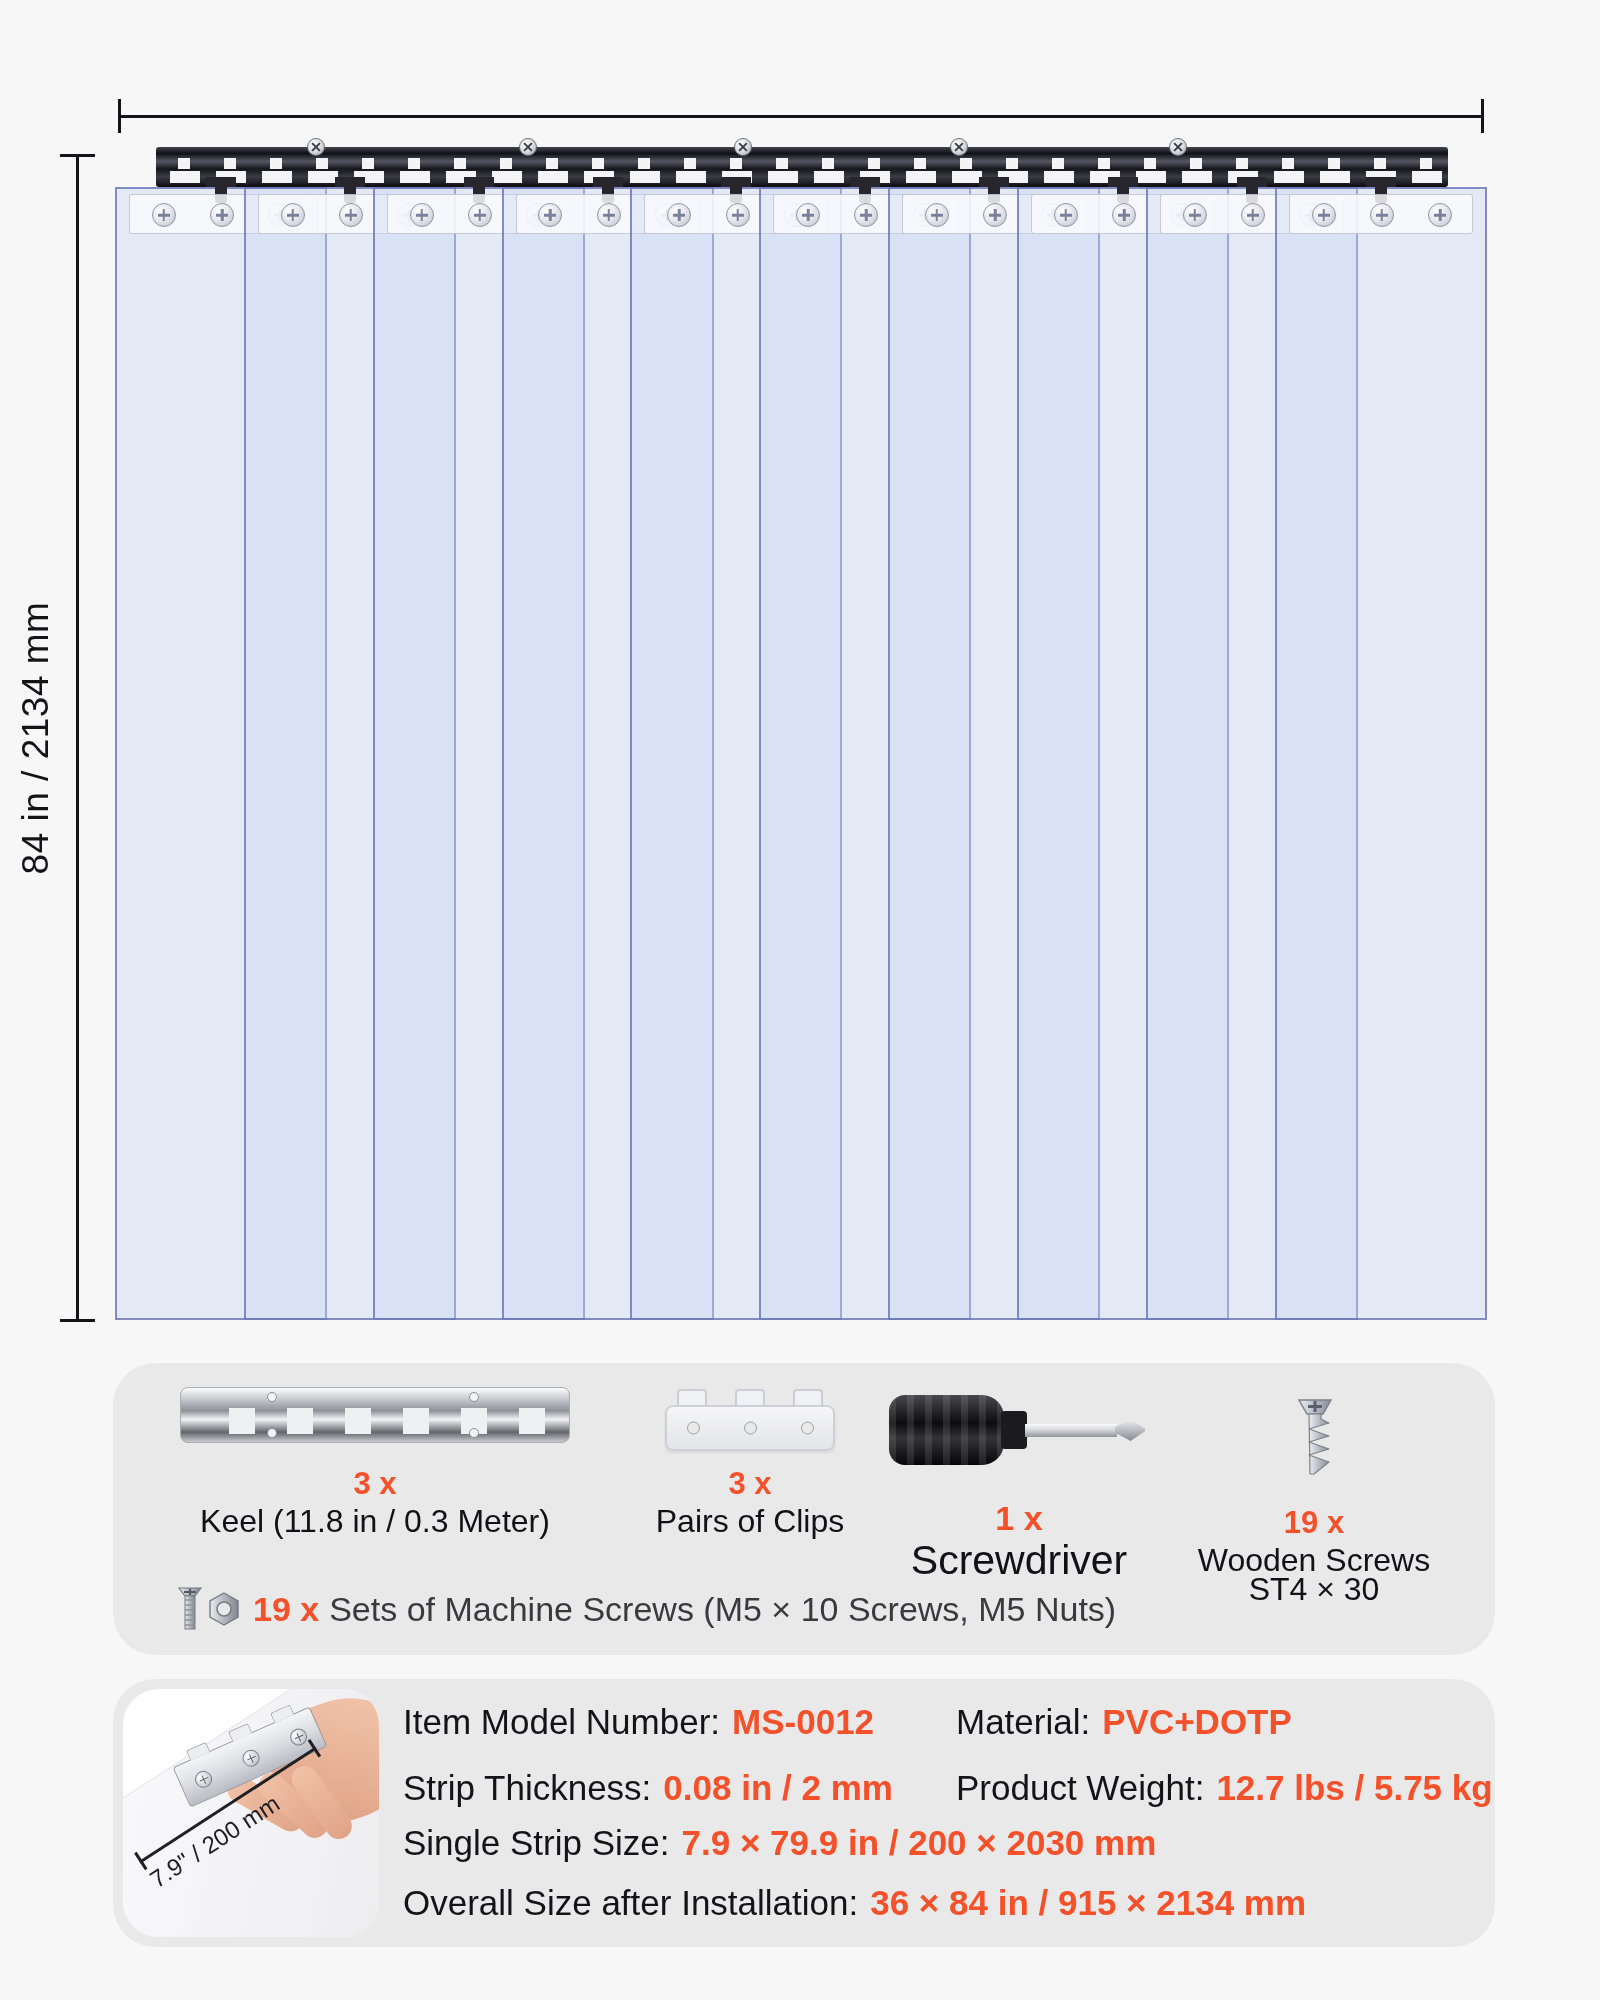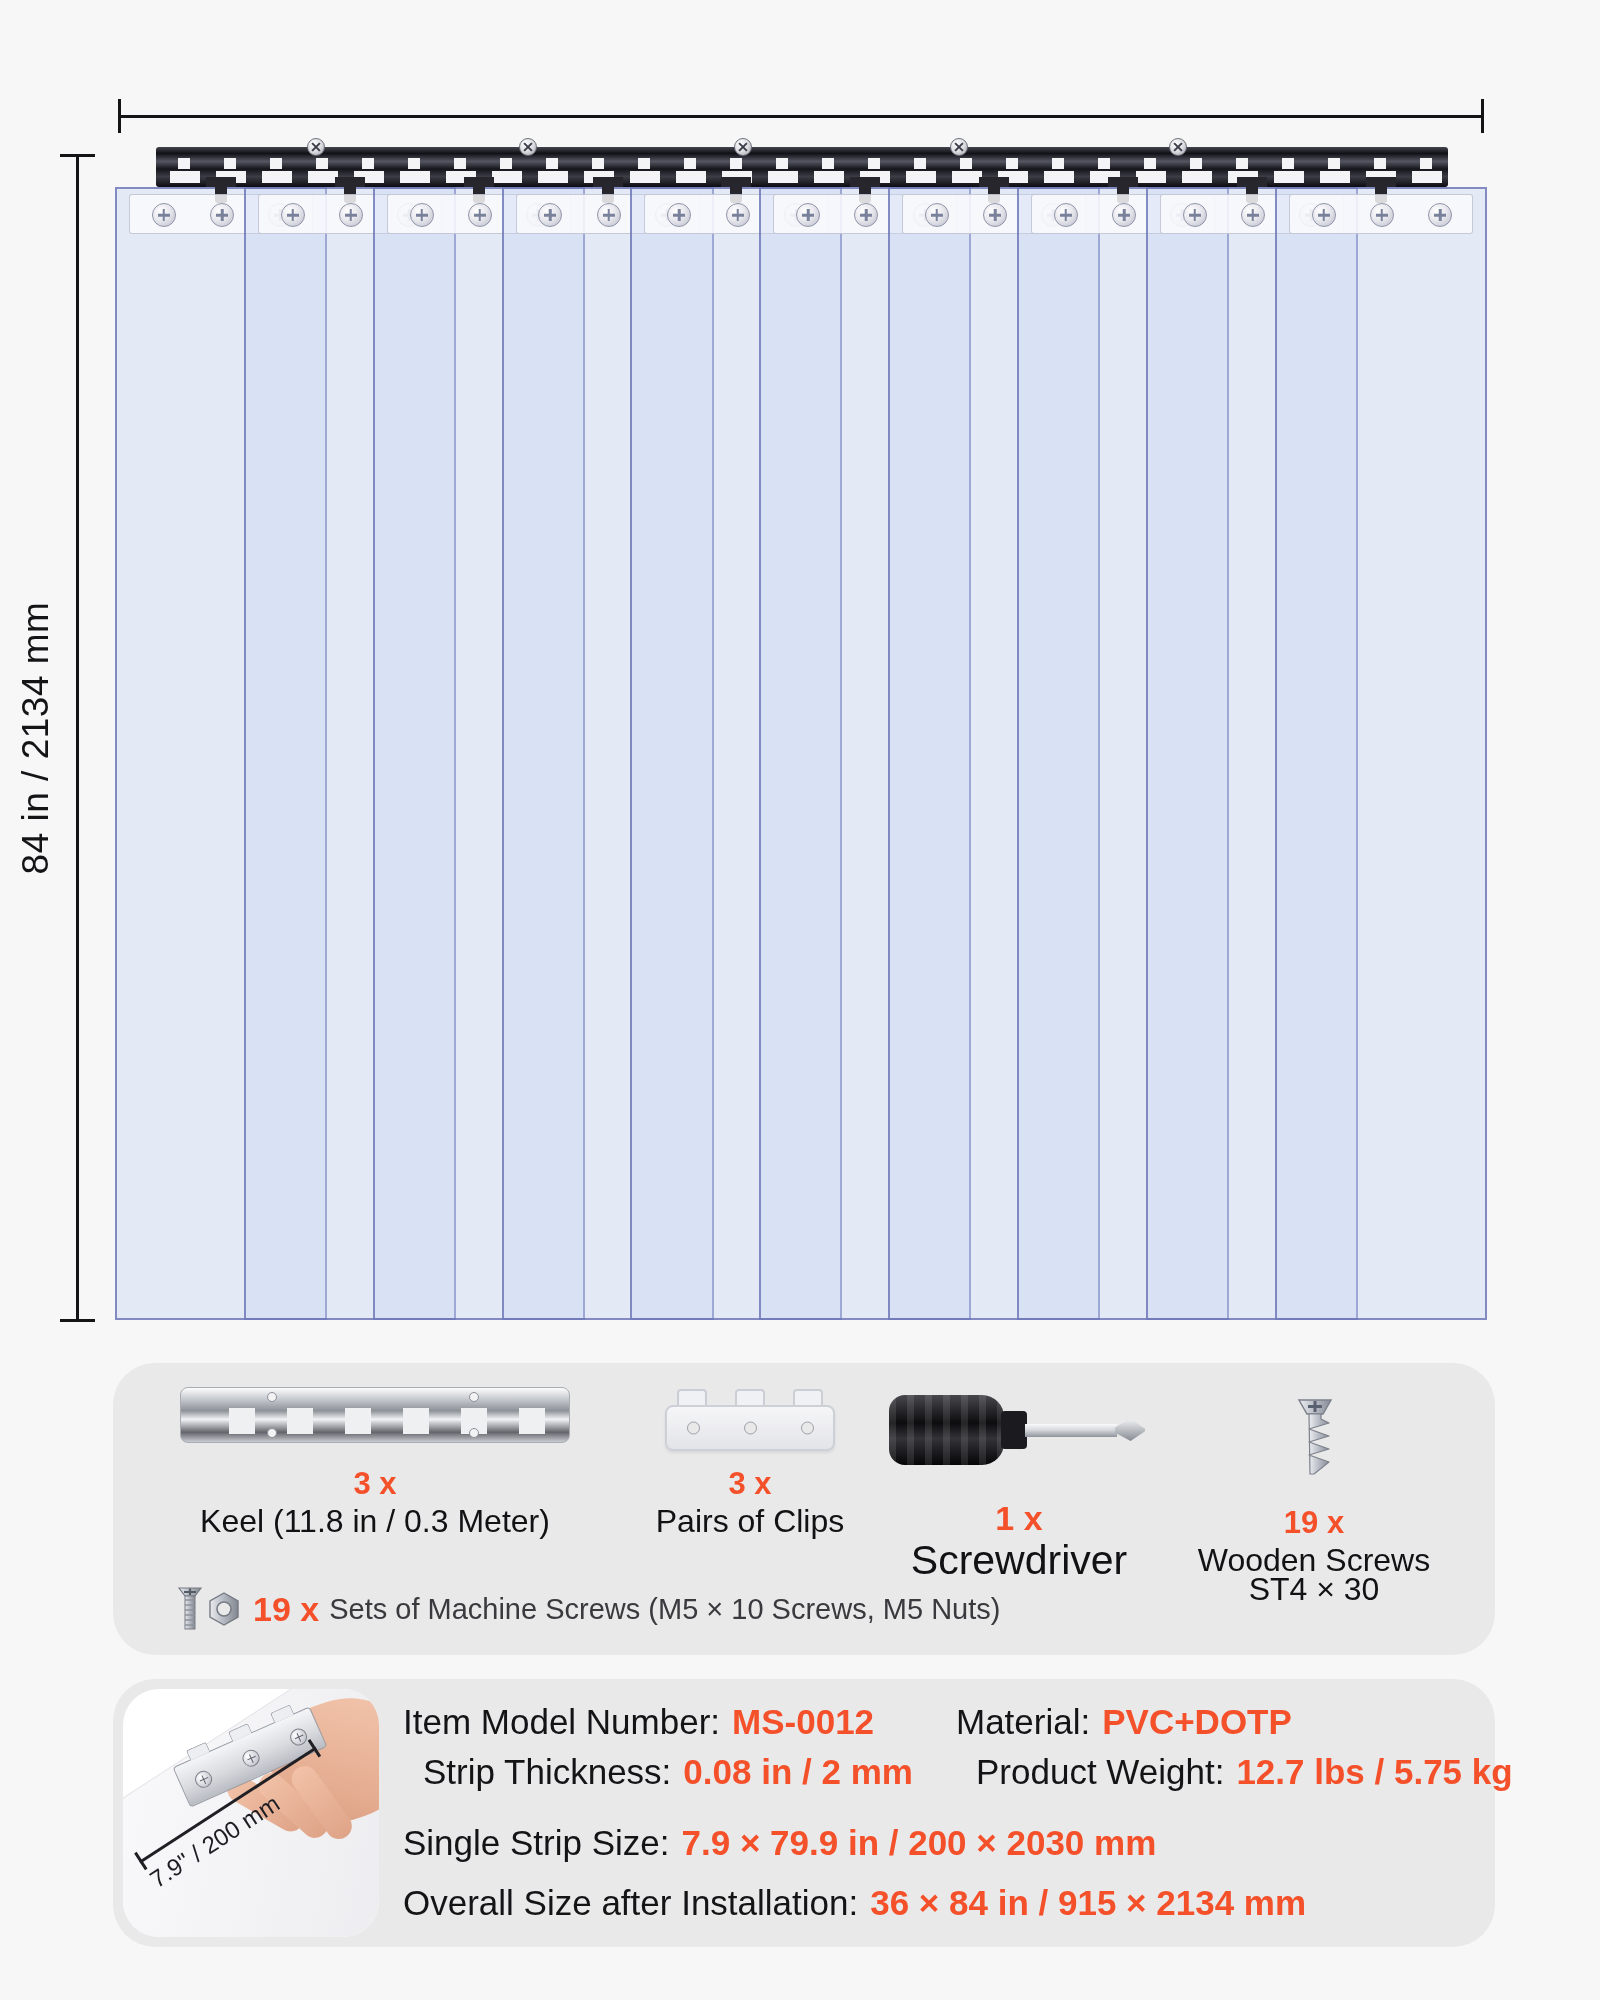--- a/index.html
+++ b/index.html
@@ -79,21 +79,21 @@
   .sd-shaft { position:absolute; left:136px; top:33px; width:92px; height:13px;
     background:linear-gradient(180deg,#fafafc 0%,#d7d9de 45%,#8f939b 100%); }
   .sd-tip { position:absolute; left:226px; top:28px; width:30px; height:22px;
     clip-path:polygon(0 38%, 52% 0, 100% 44%, 100% 56%, 52% 100%, 0 62%);
     background:linear-gradient(180deg,#eef0f3,#878b93); }
 
   .acc-wscrew { position:absolute; left:1179px; top:34px; }
 
   .acc-machine { position:absolute; left:64px; top:222px; height:48px; display:flex; align-items:center; }
   .acc-machine .mc-count { font-size:34px; font-weight:700; color:#f4502a; margin:0 10px 0 12px; white-space:nowrap; }
-  .acc-machine .mc-label { font-size:29px; color:#3a3a3e; white-space:nowrap; }
+  .acc-machine .mc-label { font-size:34px; color:#3a3a3e; white-space:nowrap; }
 
   
   .spec-panel { position:absolute; left:113px; top:1679px; width:1382px; height:268px; border-radius:42px; background:#e9e9ea; }
   .spec-photo { position:absolute; left:10px; top:10px; width:256px; height:248px; border-radius:36px; background:#ffffff; overflow:hidden; }
   .photo-strip { position:absolute; left:-60px; top:40px; width:420px; height:300px; transform:rotate(-33deg);
     background:linear-gradient(135deg,#fcfcfd 0%,#f0f0f3 60%,#e7e7eb 100%); border:1px solid #e3e3e8; border-radius:18px; }
   .photo-hand { position:absolute; right:-34px; top:6px; width:170px; height:150px; transform:rotate(-18deg); }
   .hand-palm { position:absolute; right:0; top:10px; width:140px; height:120px; border-radius:46%;
     background:linear-gradient(210deg,#f3c7ae 0%,#e4ab8f 70%,#d69a7f 100%); }
   .hand-finger { position:absolute; width:26px; height:84px; border-radius:13px;
@@ -109,21 +109,21 @@
   .photo-dim { position:absolute; left:16px; top:172px; width:220px; transform:rotate(-33deg); transform-origin:0 0; }
   .photo-dim-line { position:relative; width:210px; height:3px; background:#202024; }
   .photo-dim-line::before, .photo-dim-line::after { content:""; position:absolute; width:3px; height:20px; top:-9px; background:#202024; }
   .photo-dim-line::before { left:0; } .photo-dim-line::after { right:0; }
   .photo-dim-label { margin-top:8px; font-size:24px; color:#1d1d21; white-space:nowrap; }
 
   .spec-rows { position:absolute; left:290px; top:0; right:20px; height:100%; }
   .spec-row { position:absolute; left:0; white-space:nowrap; font-size:35px; color:#141417; }
   .spec-row .val { font-weight:700; color:#f4502a; margin-left:12px; }
   .spec-col2 { position:absolute; left:553px; top:0; white-space:nowrap; }
-  .r1 { top:23px; } .r2 { top:73px;margin-left:20px; } .r3 { top:144px; } .r4 { top:204px; }
+  .r1 { top:23px; } .r2 { top:89px; } .r3 { top:144px; } .r4 { top:204px; }
 
   svg { display:block; }
 </style>
 </head>
 <body>
 
 <div class="canvas">
 
   <div class="top-dim-line"></div>
   <div class="left-dim-label">84 in / 2134 mm</div>

